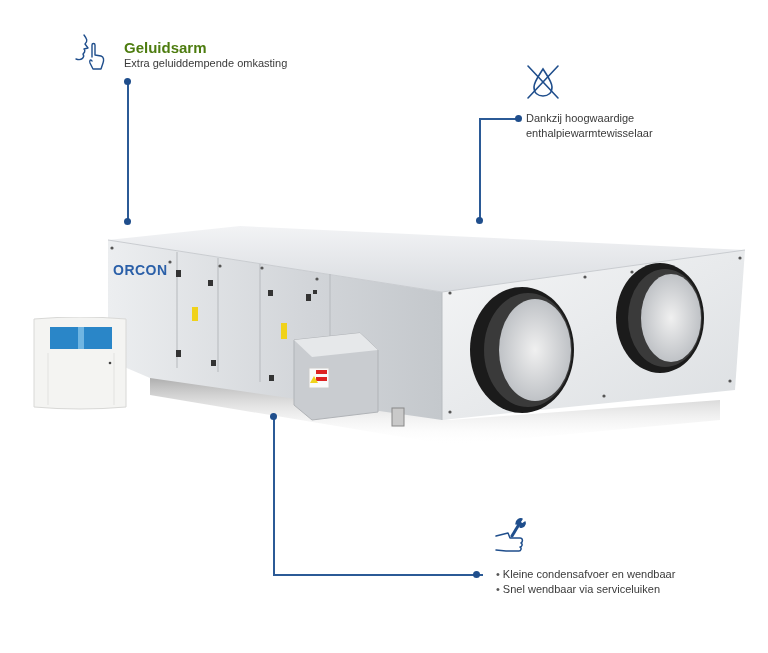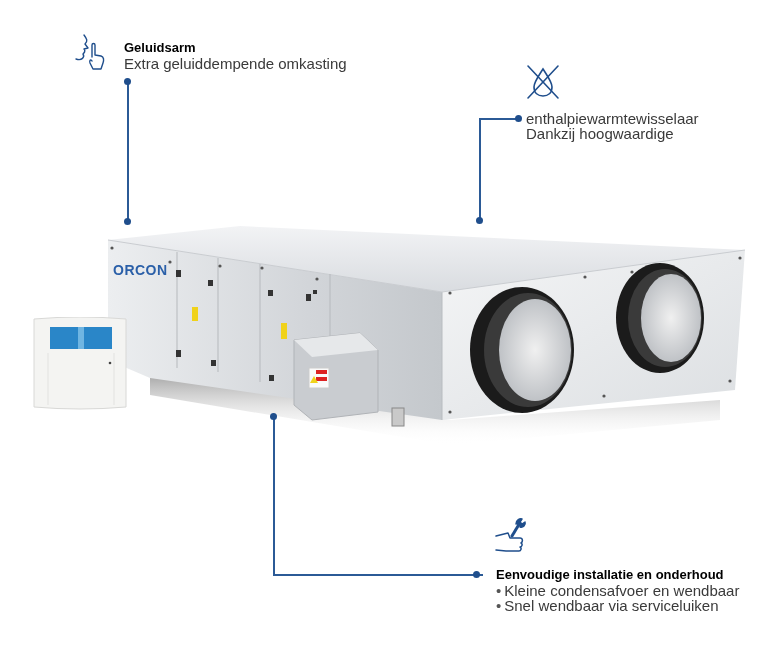--- a/index.html
+++ b/index.html
@@ -1,21 +1,21 @@
 <!DOCTYPE html>
 <html><head>
 <meta charset="utf-8">
 <style>
   * { box-sizing: border-box; margin: 0; padding: 0; }
   html, body { width: 768px; height: 653px; background: #ffffff; overflow: hidden; }
   body { position: relative; font-family: "Liberation Sans", "DejaVu Sans", sans-serif; }
 
   .feature { position: absolute; }
-  .feat-title { color: #000000; font-weight: bold; font-size: 13px; line-height: 16px; white-space: nowrap; }
-  .feat-text { color: #3a3a3a; font-size: 15px; line-height: 15px; white-space: nowrap; }
+  .feat-title { color: #4d7c0f; font-weight: bold; font-size: 15px; line-height: 16px; white-space: nowrap; }
+  .feat-text { color: #3a3a3a; font-size: 11px; line-height: 15px; white-space: nowrap; }
   .feat-text .bullet { color: #555; margin-right: 3px; }
 
   .line { position: absolute; background: #2b5a96; }
   .dot { position: absolute; width: 7px; height: 7px; border-radius: 50%; background: #1f4e8c; }
 
   .icon { position: absolute; }
 
   
   .unit { position: absolute; }
 </style>
@@ -37,22 +37,22 @@
 <div class="dot" style="left:124px;top:218px;"></div>
 
 <div class="icon" style="left:524px;top:63px;width:38px;height:38px;">
   <svg width="38" height="38" viewBox="0 0 38 38" fill="none" stroke="#1f4e8c" stroke-width="1.6" stroke-linecap="round">
     <path d="M19 6 C14 14 10 19 10 24 C10 30 14 33 19 33 C24 33 28 30 28 24 C28 19 24 14 19 6 Z"></path>
     <line x1="4" y1="3" x2="34" y2="35"></line>
     <line x1="34" y1="3" x2="4" y2="35"></line>
   </svg>
 </div>
 <div class="feature" style="left:526px;top:111px;">
+  <div class="feat-text">Dankzij hoogwaardige</div>
   <div class="feat-text">enthalpiewarmtewisselaar</div>
-  <div class="feat-text">Dankzij hoogwaardige</div>
 </div>
 <div class="line" style="left:479px;top:118px;width:40px;height:1.5px;"></div>
 <div class="line" style="left:479px;top:118px;width:1.5px;height:102px;"></div>
 <div class="dot" style="left:515px;top:115px;"></div>
 <div class="dot" style="left:476px;top:217px;"></div>
 
 <div class="unit" style="left:0;top:0;width:768px;height:653px;">
   <svg width="768" height="653" viewBox="0 0 768 653">
     <defs>
       <linearGradient id="topG" x1="0" y1="0" x2="0" y2="1">
@@ -159,16 +159,15 @@
 <div class="dot" style="left:473px;top:571px;"></div>
 
 <div class="icon" style="left:494px;top:516px;width:40px;height:40px;">
   <svg width="40" height="40" viewBox="0 0 40 40" fill="none" stroke="#1f4e8c" stroke-width="1.5" stroke-linecap="round" stroke-linejoin="round">
     <path d="M2 20 L14 17 L16 22 L26 22 C29 22 29 26 27 27 C29 28 28 31 26 31 C28 32 27 35 25 35 L12 35 L2 34"></path>
     <path d="M18 20 L24 10" stroke-width="3"></path>
     <path d="M22 8 C22 4 26 2 28 3 L26 6 L28 8 L31 6 C32 9 29 12 26 11" fill="#1f4e8c"></path>
   </svg>
 </div>
 <div class="feature" style="left:496px;top:567px;">
-  <div class="feat-title">Eenvoudige installatie en onderhoud</div>
   <div class="feat-text"><span class="bullet">•</span><span>Kleine condensafvoer en wendbaar</span></div>
   <div class="feat-text"><span class="bullet">•</span><span>Snel wendbaar via serviceluiken</span></div>
 </div>
 
 </body></html>

